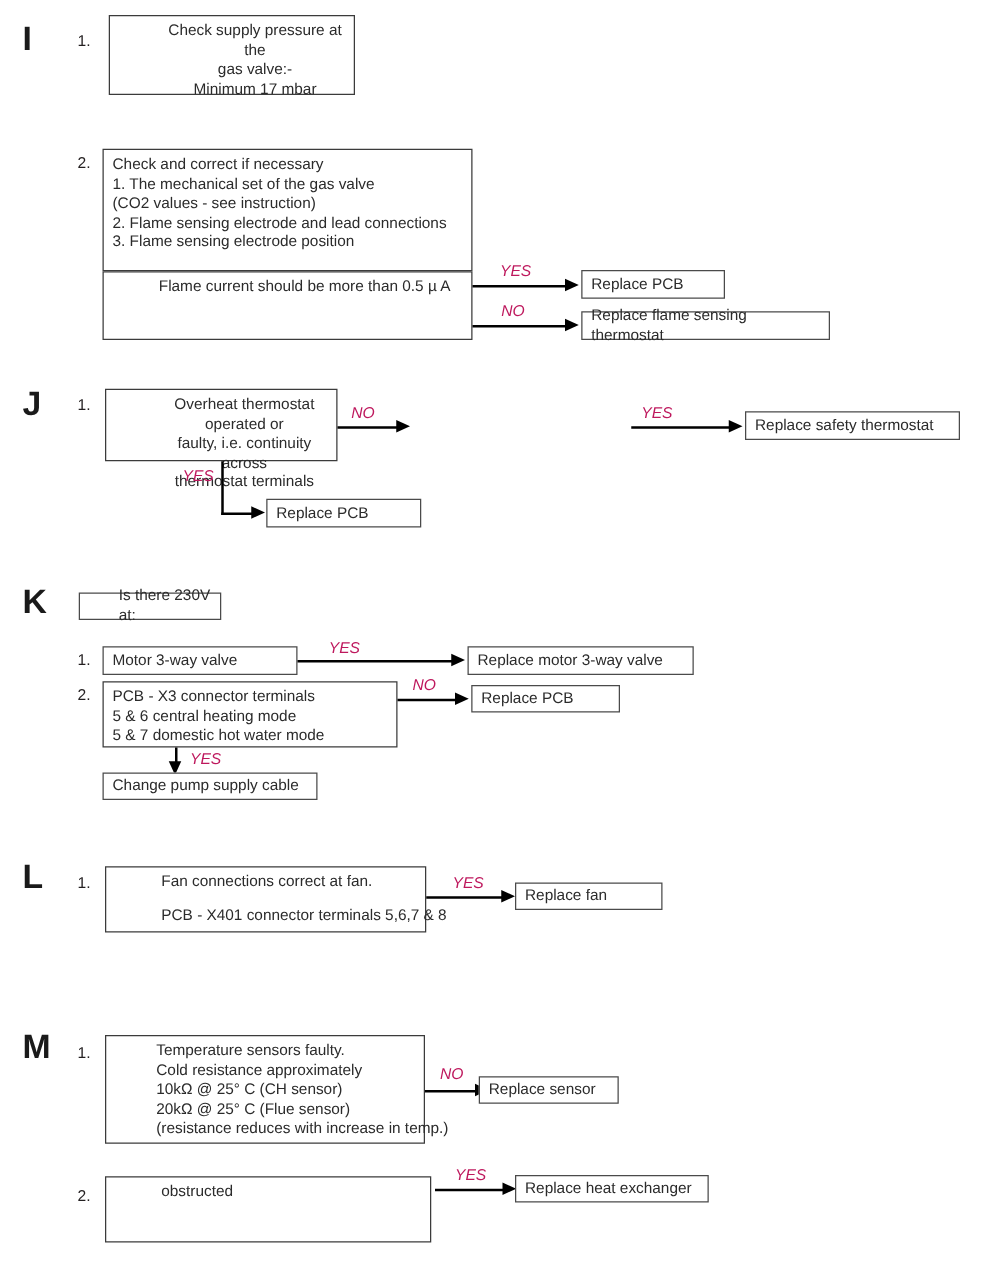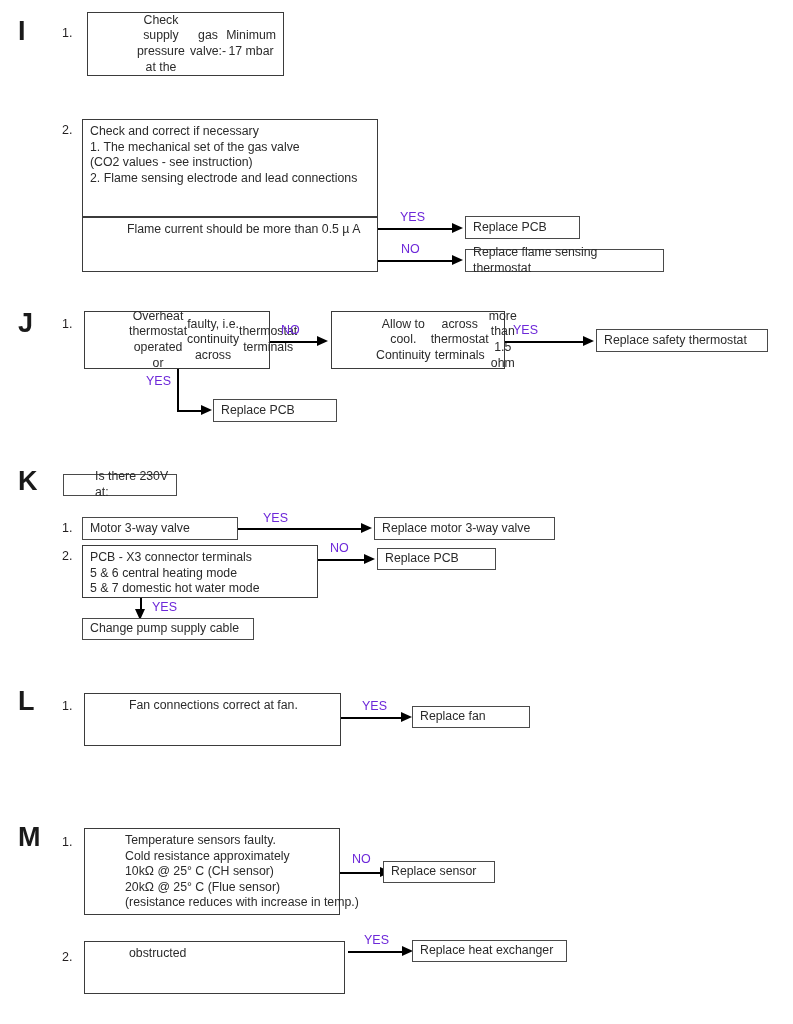--- a/index.html
+++ b/index.html
@@ -44,21 +44,21 @@
     font-size: 12.3px;
     line-height: 15.6px;
     color: #2b2b2b;
     padding: 4px 7px;
   }
   .box.center {
     text-align: center;
   }
   .box.vcenter {
     display: flex;
-    flex-direction: row;
+    flex-direction: column;
     justify-content: space-between;
     padding-left: 44px;
   }
   .box.vcenter.center { align-items: center; }
   .box .ln { white-space: nowrap; }
   .box.center .ln { white-space: normal; }
   
   .box.result {
     border: 1.2px solid #4a4a4a;
     display: flex;
@@ -90,23 +90,24 @@
   .arrow-d {
     position: absolute;
     width: 0; height: 0;
     border-left: 5.5px solid transparent;
     border-right: 5.5px solid transparent;
     border-top: 11px solid #000000;
   }
   .edge-label {
     position: absolute;
     font-size: 12.5px;
-    color: #6d28d9;
+    color: #be185d;
     line-height: 1;
     white-space: nowrap;
+    font-style: italic;
   }
 </style>
 </head>
 <body>
 
 <div id="page">
 
   <div class="sec-letter" style="left:18px; top:18px;">I</div>
 
   <div class="item-num" style="left:62px; top:27px;">1.</div>
@@ -117,20 +118,21 @@
     <div class="ln">Minimum 17 mbar</div>
   </div>
 
   <div class="item-num" style="left:62px; top:124px;">2.</div>
 
   <div class="box split-top" style="left:82px; top:119px; width:296px; height:98px;">
     <div class="ln">Check and correct if necessary</div>
     <div class="ln">1.  The mechanical set of the gas valve</div>
     <div class="ln">(CO2 values - see instruction)</div>
     <div class="ln">2. Flame sensing electrode and lead connections</div>
+    <div class="ln">3.  Flame sensing electrode position</div>
   </div>
 
   <div class="box vcenter" style="left:82px; top:217px; width:296px; height:55px;">
     <div class="ln">Flame current should be more than 0.5 µ  A</div>
   </div>
 
   <div class="edge-label" style="left:400px; top:211px;">YES</div>
   <div class="hline" style="left:378px; top:228px; width:76px;"></div>
   <div class="arrow-r" style="left:452px; top:222.5px;"></div>
   <div class="box result" style="left:465px; top:216px; width:115px; height:23px;">
@@ -151,25 +153,20 @@
   <div class="box center vcenter" style="left:84px; top:311px; width:186px; height:58px;">
     <div class="ln">Overheat thermostat operated or</div>
     <div class="ln">faulty, i.e. continuity across</div>
     <div class="ln">thermostat terminals</div>
   </div>
 
   <div class="edge-label" style="left:281px; top:324px;">NO</div>
   <div class="hline" style="left:270px; top:341px; width:49px;"></div>
   <div class="arrow-r" style="left:317px; top:335.5px;"></div>
 
-  <div class="box center vcenter" style="left:331px; top:311px; width:174px; height:58px;">
-    <div class="ln">Allow to cool. Continuity</div>
-    <div class="ln">across thermostat terminals</div>
-    <div class="ln">more than 1.5 ohm</div>
-  </div>
 
   <div class="edge-label" style="left:513px; top:324px;">YES</div>
   <div class="hline" style="left:505px; top:341px; width:80px;"></div>
   <div class="arrow-r" style="left:583px; top:335.5px;"></div>
   <div class="box result" style="left:596px; top:329px; width:172px; height:23px;">
     <span>Replace safety thermostat</span>
   </div>
 
   <div class="edge-label" style="left:146px; top:375px;">YES</div>
   <div class="vline" style="left:177px; top:369px; height:43px;"></div>
@@ -214,20 +211,21 @@
   <div class="edge-label" style="left:152px; top:601px;">YES</div>
   <div class="box result" style="left:82px; top:618px; width:172px; height:22px;">
     <span>Change pump supply cable</span>
   </div>
 
   <div class="sec-letter" style="left:18px; top:688px;">L</div>
 
   <div class="item-num" style="left:62px; top:700px;">1.</div>
   <div class="box vcenter" style="left:84px; top:693px; width:257px; height:53px;">
     <div class="ln">Fan connections correct at fan.</div>
+    <div class="ln">PCB - X401 connector terminals 5,6,7 &amp; 8</div>
   </div>
   <div class="edge-label" style="left:362px; top:700px;">YES</div>
   <div class="hline" style="left:341px; top:717px; width:62px;"></div>
   <div class="arrow-r" style="left:401px; top:711.5px;"></div>
   <div class="box result" style="left:412px; top:706px; width:118px; height:22px;">
     <span>Replace fan</span>
   </div>
 
   <div class="sec-letter" style="left:18px; top:824px;">M</div>
 

